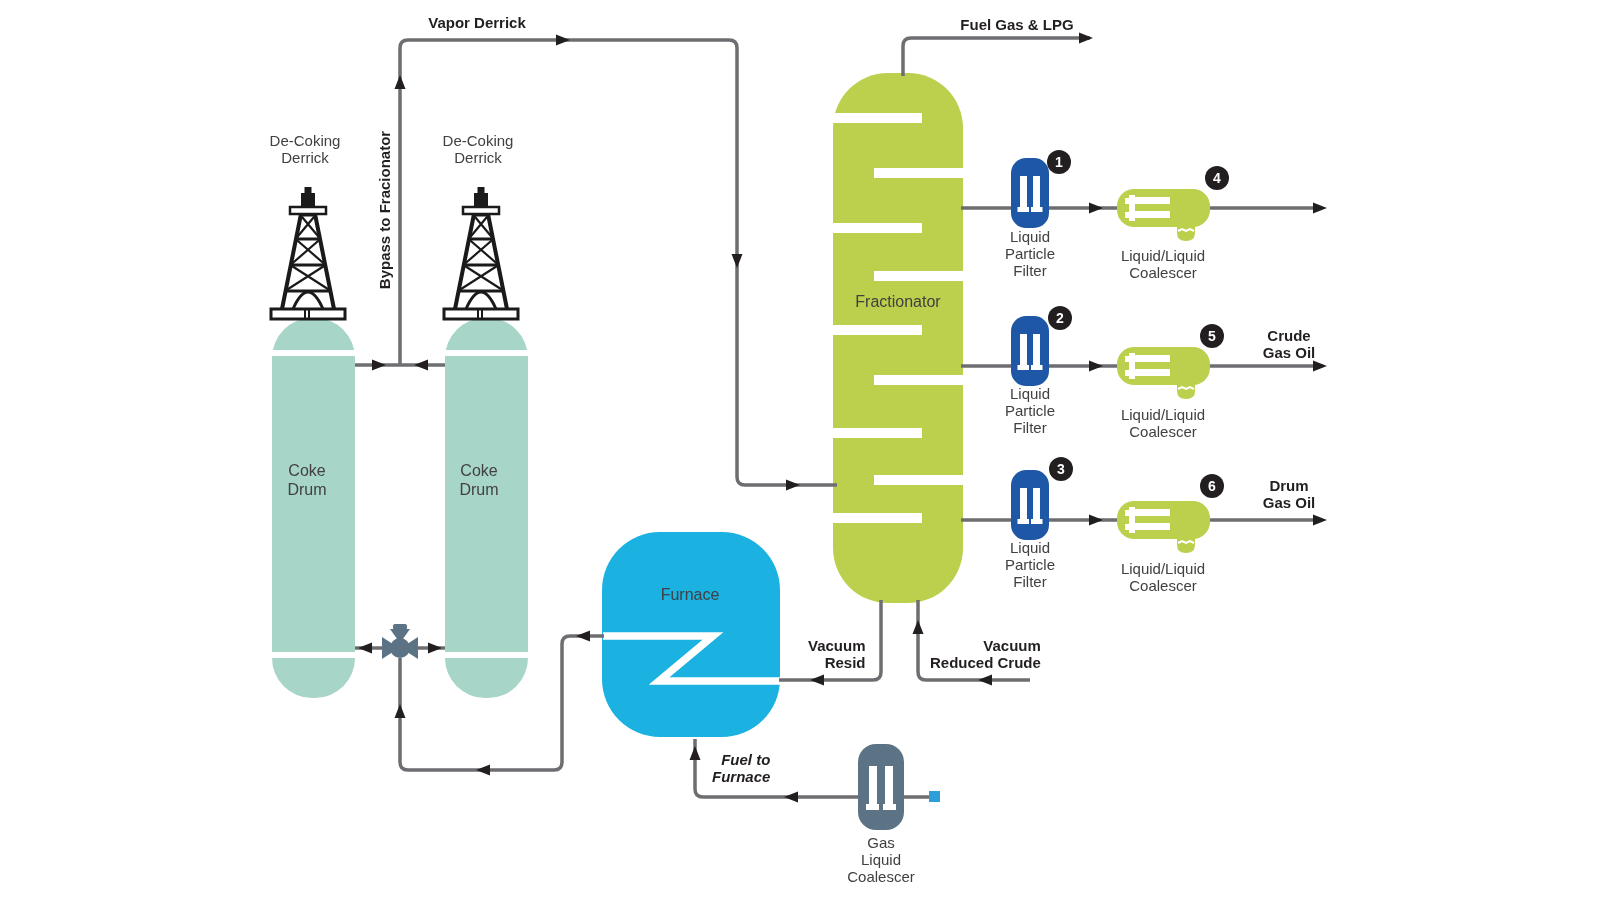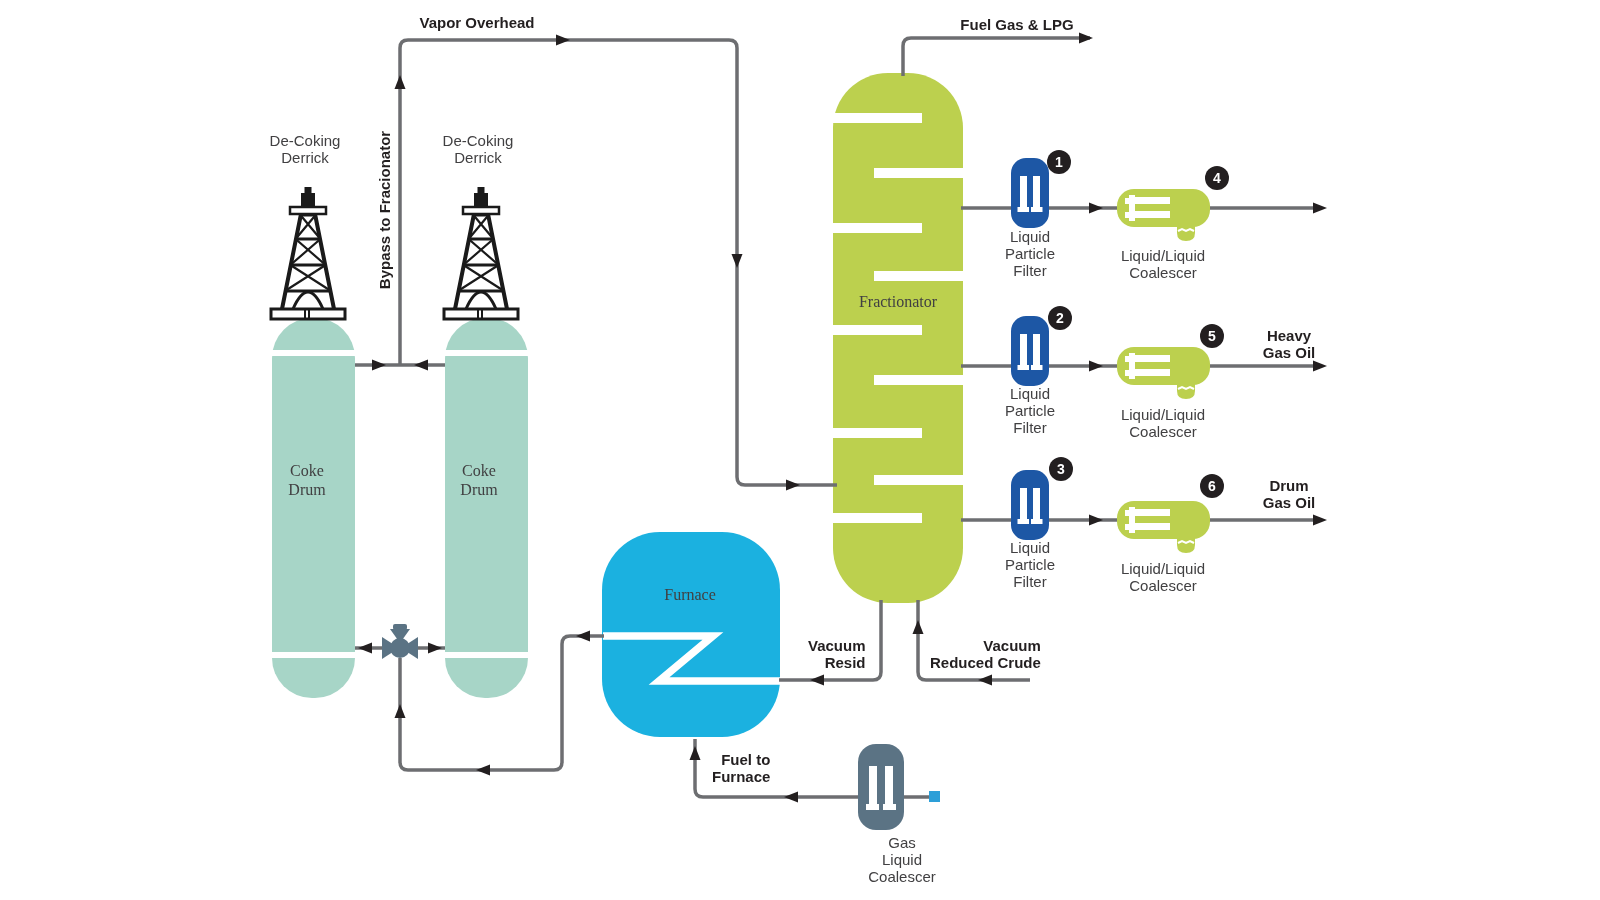--- a/index.html
+++ b/index.html
@@ -7,21 +7,21 @@
     position:relative;width:1600px;height:900px;background:#fff;overflow:hidden;
     font-family:"Liberation Sans", sans-serif;
   }
   #canvas svg{position:absolute;left:0;top:0;}
   .lbl{
     position:absolute;white-space:pre-line;text-align:center;
     transform:translate(-50%,-50%);line-height:17px;font-size:15px;color:var(--text-dark);
   }
   .lbl-bold{font-weight:700;color:var(--arrow-black);}
   .lbl-left{transform:none;text-align:right;}
-  .lbl-vessel{font-size:16px;font-family:Liberation Serif, serif;}
+  .lbl-vessel{font-size:16px;}
   .lbl-rot{transform:translate(-50%,-50%) rotate(-90deg);}
   .badge{
     position:absolute;width:24px;height:24px;border-radius:50%;
     background:var(--arrow-black);color:#fff;font-size:14px;font-weight:700;
     display:flex;align-items:center;justify-content:center;
     transform:translate(-50%,-50%);
   }
 </style>
 </head>
 <body>
@@ -156,66 +156,66 @@
       <polygon points="576,636 590,630.5 590,641.5"></polygon>
       <polygon points="476,770 490,764.5 490,775.5"></polygon>
       <polygon points="400,704 394.5,718 405.5,718"></polygon>
       <polygon points="358,648 372,642.5 372,653.5"></polygon>
       <polygon points="442,648 428,642.5 428,653.5"></polygon>
       <polygon points="784,797 798,791.5 798,802.5"></polygon>
       <polygon points="695,746 689.5,760 700.5,760"></polygon>
     </g>
   </svg>
 
-  <div class="lbl lbl-bold" style="left:477px;top:22px;">Vapor Overhead</div>
+  <div class="lbl lbl-bold" style="left:477px;top:22px;">Vapor Derrick</div>
   <div class="lbl lbl-bold" style="left:1017px;top:24px;">Fuel Gas &amp; LPG</div>
   <div class="lbl lbl-bold lbl-rot" style="left:384px;top:210px;">Bypass to Fracionator</div>
 
   <div class="lbl" style="left:305px;top:149px;">De-Coking
 Derrick</div>
   <div class="lbl" style="left:478px;top:149px;">De-Coking
 Derrick</div>
 
   <div class="lbl lbl-vessel" style="left:307px;top:480px;line-height:19px;">Coke
 Drum</div>
   <div class="lbl lbl-vessel" style="left:479px;top:480px;line-height:19px;">Coke
 Drum</div>
 
   <div class="lbl lbl-vessel" style="left:898px;top:301px;">Fractionator</div>
   <div class="lbl lbl-vessel" style="left:690px;top:594px;">Furnace</div>
 
   <div class="lbl lbl-bold lbl-left" style="left:808px;top:637px;">Vacuum
 Resid</div>
   <div class="lbl lbl-bold lbl-left" style="left:930px;top:637px;">Vacuum
 Reduced Crude</div>
-  <div class="lbl lbl-bold lbl-left" style="left:712px;top:751px;">Fuel to
+  <div class="lbl lbl-bold lbl-left" style="left:712px;top:751px;font-style:italic;">Fuel to
 Furnace</div>
 
   <div class="lbl" style="left:1030px;top:253px;">Liquid
 Particle
 Filter</div>
   <div class="lbl" style="left:1030px;top:410px;">Liquid
 Particle
 Filter</div>
   <div class="lbl" style="left:1030px;top:564px;">Liquid
 Particle
 Filter</div>
 
   <div class="lbl" style="left:1163px;top:264px;">Liquid/Liquid
 Coalescer</div>
   <div class="lbl" style="left:1163px;top:423px;">Liquid/Liquid
 Coalescer</div>
   <div class="lbl" style="left:1163px;top:577px;">Liquid/Liquid
 Coalescer</div>
 
-  <div class="lbl" style="left:881px;top:859px;margin-left:21px;">Gas
+  <div class="lbl" style="left:881px;top:859px;">Gas
 Liquid
 Coalescer</div>
 
-  <div class="lbl lbl-bold" style="left:1289px;top:344px;">Heavy
+  <div class="lbl lbl-bold" style="left:1289px;top:344px;">Crude
 Gas Oil</div>
   <div class="lbl lbl-bold" style="left:1289px;top:494px;">Drum
 Gas Oil</div>
 
   <div class="badge" style="left:1059px;top:162px;">1</div>
   <div class="badge" style="left:1060px;top:318px;">2</div>
   <div class="badge" style="left:1061px;top:469px;">3</div>
   <div class="badge" style="left:1217px;top:178px;">4</div>
   <div class="badge" style="left:1212px;top:336px;">5</div>
   <div class="badge" style="left:1212px;top:486px;">6</div>

